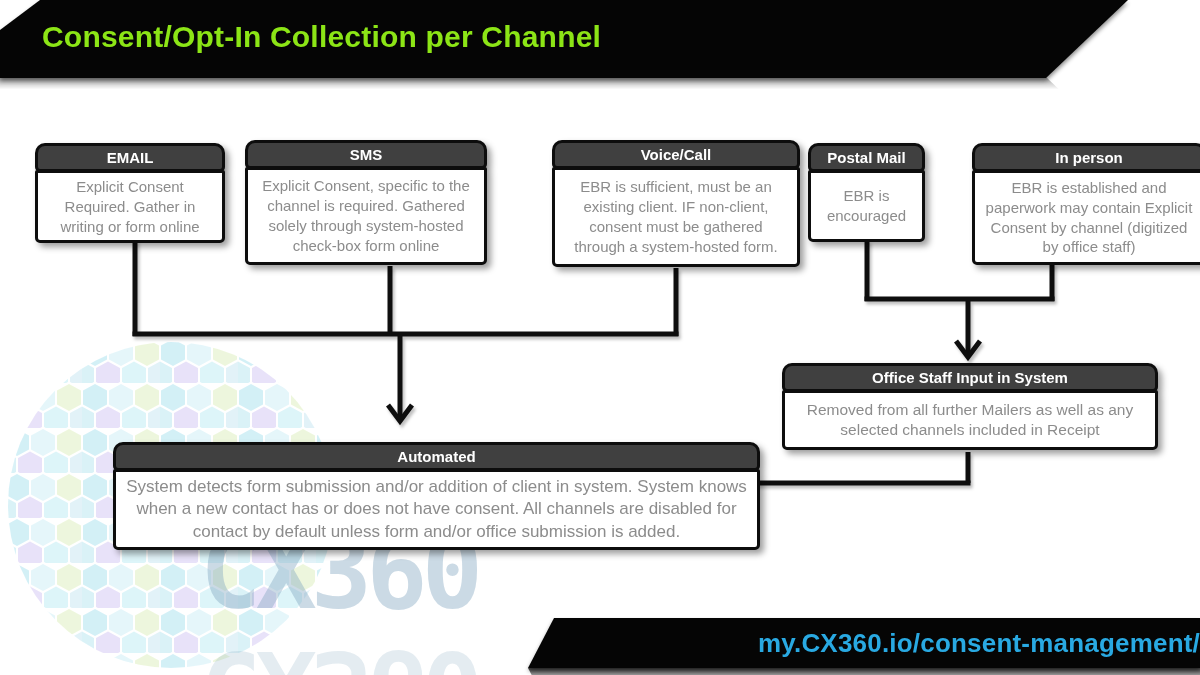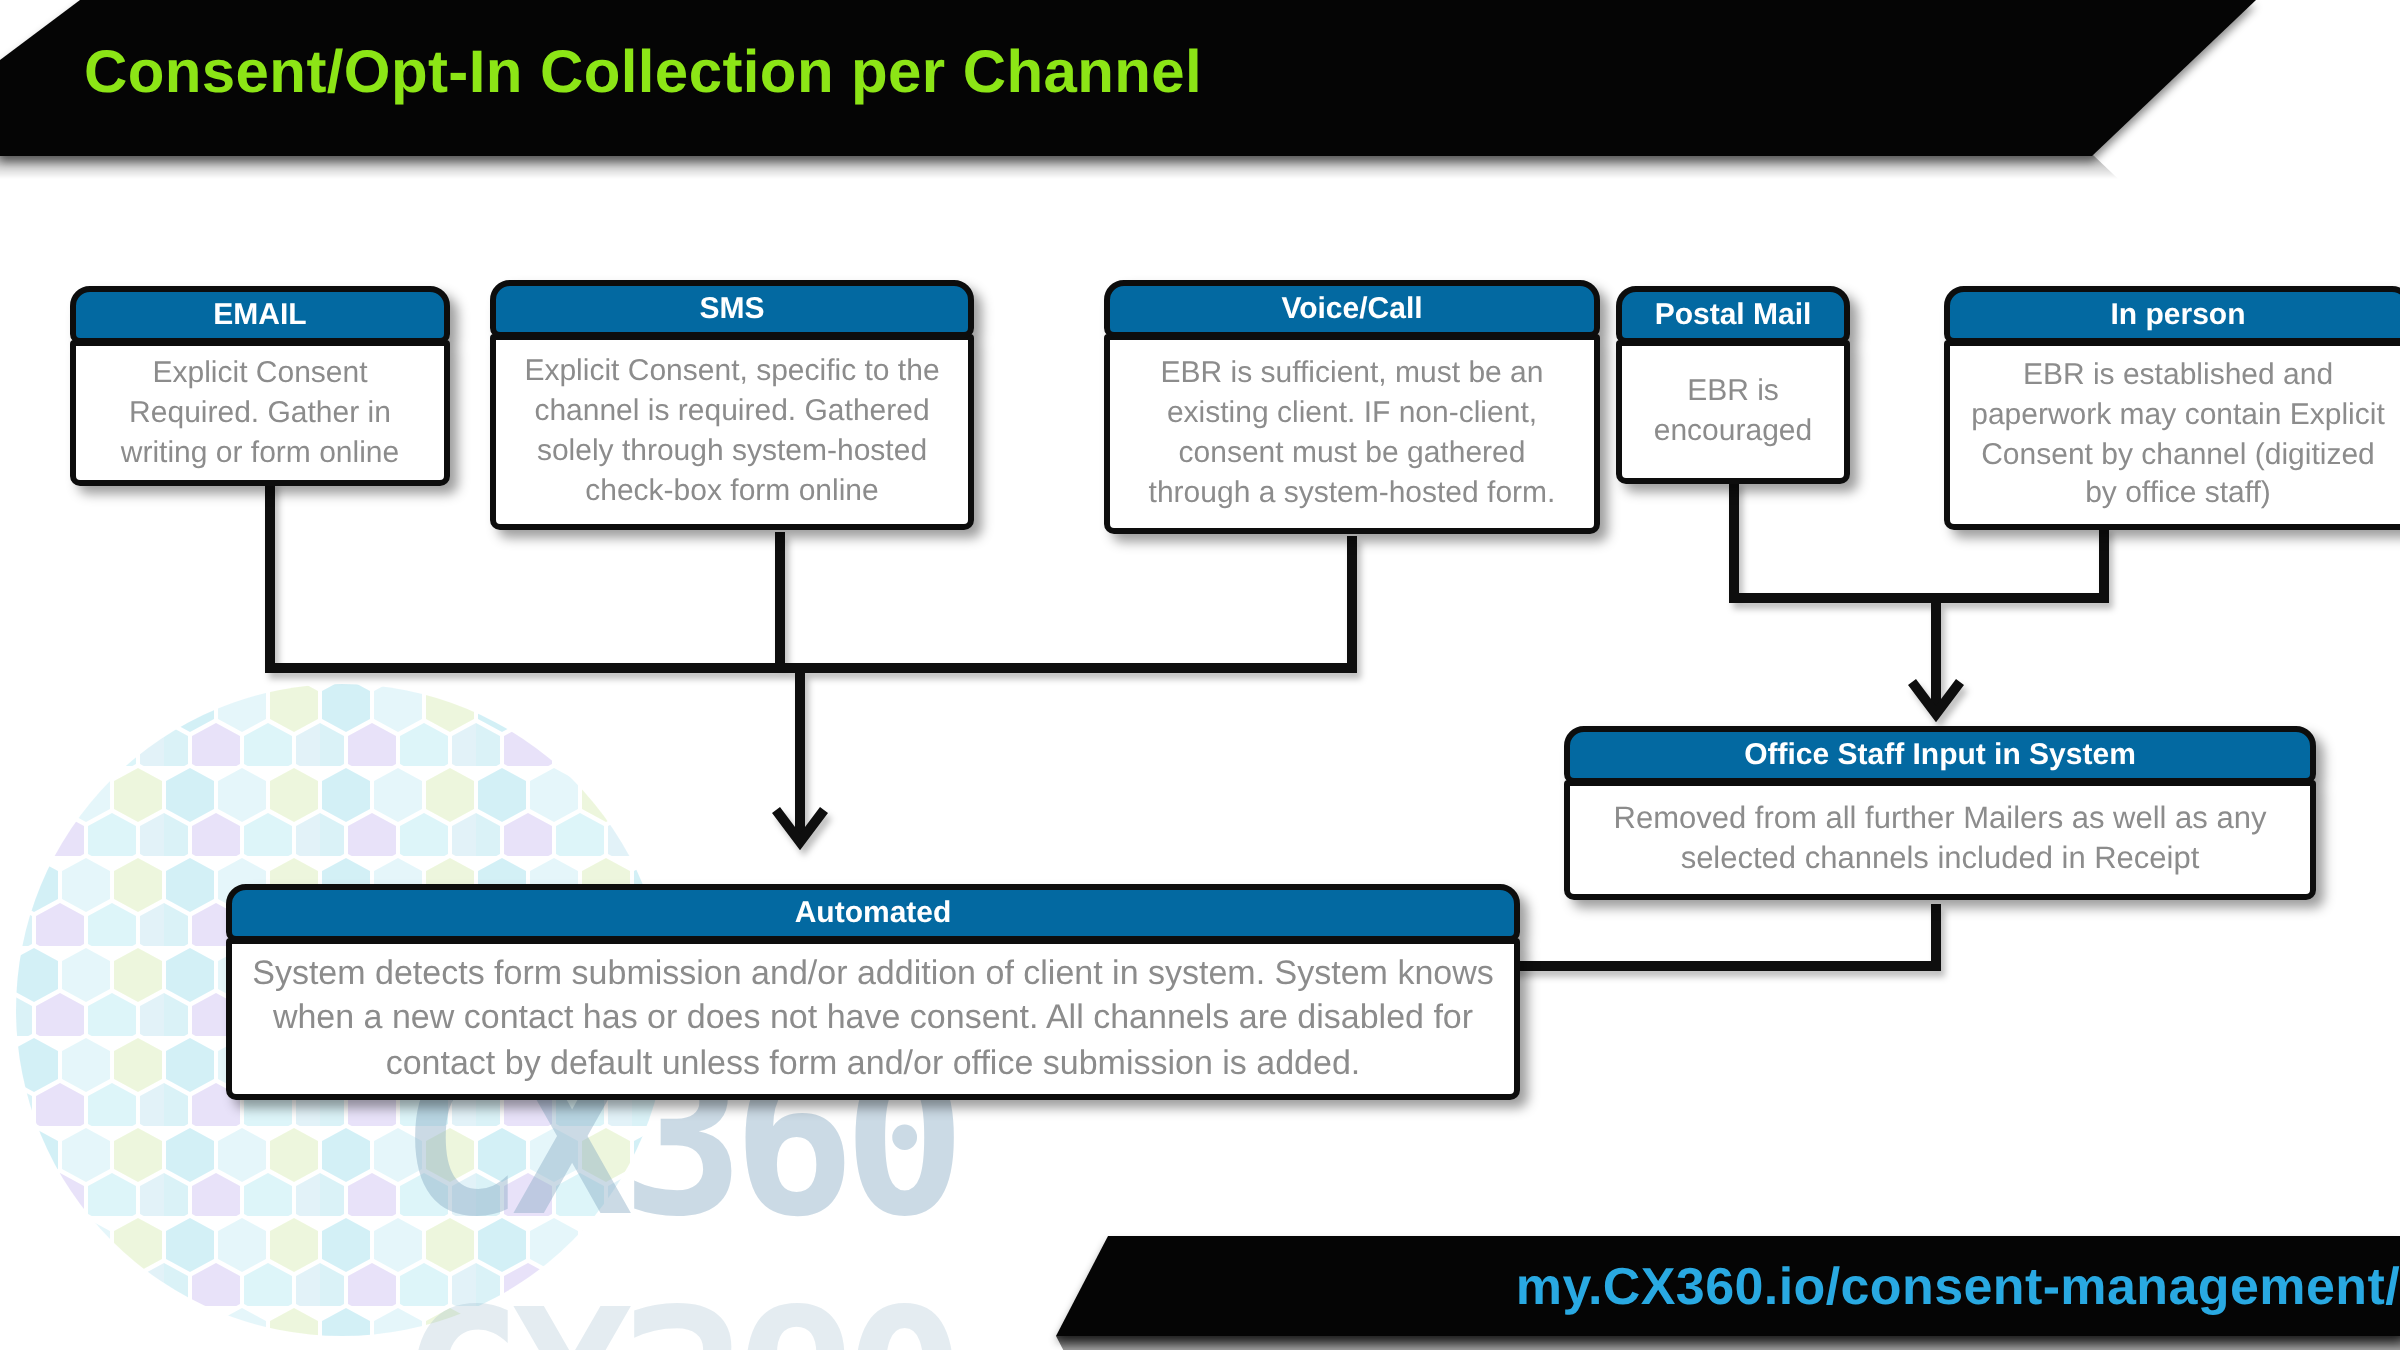--- a/index.html
+++ b/index.html
@@ -55,21 +55,21 @@
   }
 
   
   .connectors{position:absolute;left:0;top:0;z-index:10;pointer-events:none;
     filter:drop-shadow(2px 3px 1.5px rgba(0,0,0,0.25));}
   .connectors polyline,.connectors line{stroke:#0e0e0e;stroke-width:5;fill:none;}
 
   
   .box{position:absolute;z-index:20;filter:drop-shadow(4px 4px 3px rgba(0,0,0,0.38));}
   .box-header{
-    position:relative;z-index:2;background:#0369a1;border:3px solid #0d0d0d;
+    position:relative;z-index:2;background:#404040;border:3px solid #0d0d0d;
     border-radius:10px 10px 5px 5px;color:#ffffff;font-weight:bold;font-size:15px;
     text-align:center;padding:3px 6px;
   }
   .box-body{
     position:relative;z-index:1;background:#ffffff;border:3px solid #0d0d0d;
     border-radius:2px 2px 5px 5px;margin-top:-2px;color:#8c8c8c;font-size:15px;
     line-height:1.32;text-align:center;padding:4px 9px;box-sizing:border-box;
     display:flex;align-items:center;justify-content:center;
   }
   #box-email    {left:35px;  top:143px; width:190px;}

